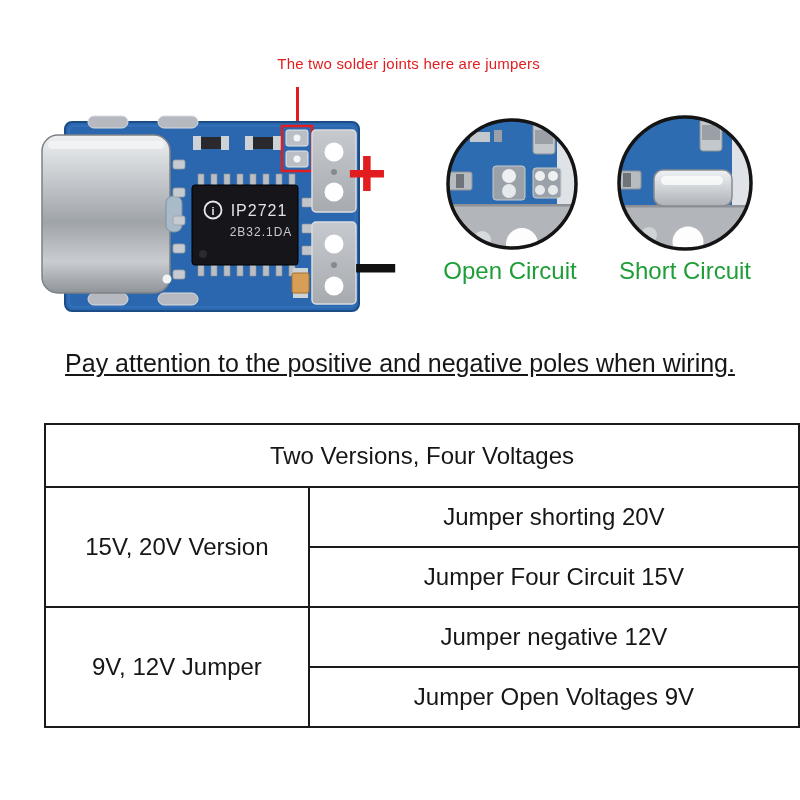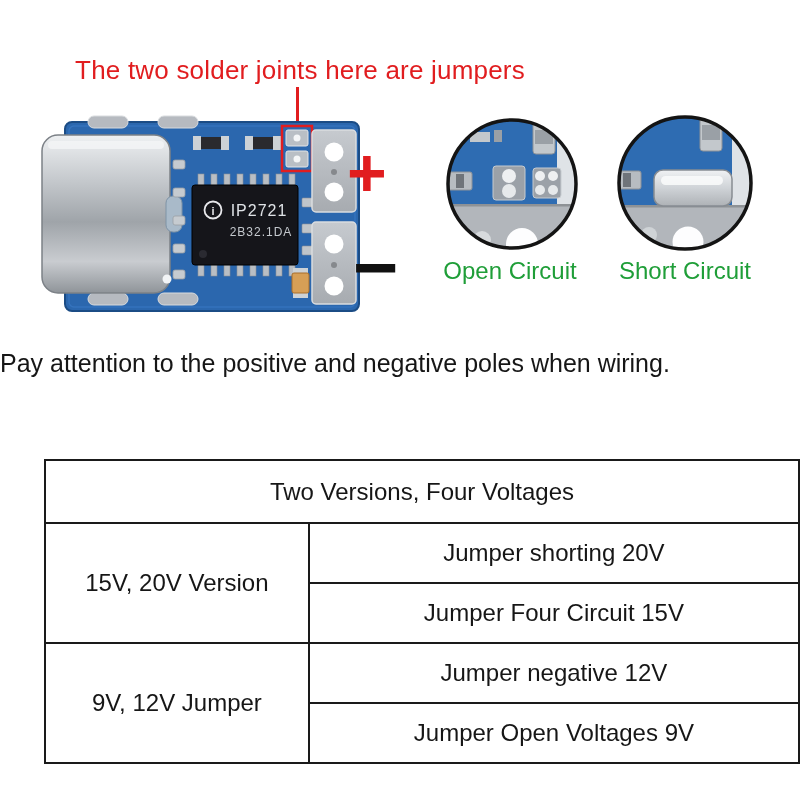--- a/index.html
+++ b/index.html
@@ -2,21 +2,21 @@
 <html><head>
 <meta charset="utf-8">
 <style>
   * { margin:0; padding:0; box-sizing:border-box; }
   html,body { background:#ffffff; }
   body { font-family:"Liberation Sans", sans-serif; }
   .page { position:relative; width:800px; height:800px; background:#ffffff; overflow:hidden; }
 
   .annotation-note {
     position:absolute; left:60px; top:55px; width:480px;
-    text-align:center; color:#e11d1f; font-size:26px; letter-spacing:.2px;
+    text-align:right; color:#e11d1f; font-size:15px; letter-spacing:.2px;
   }
   .pointer-line {
     position:absolute; left:296px; top:87px; width:3px; height:41px; background:#e11d1f;
   }
 
   .module-svg { position:absolute; left:40px; top:98px; width:360px; height:225px; }
 
   .plus-sign {
     position:absolute; left:347px; top:136px; color:#e11d1f;
     font-size:68px; font-weight:700; line-height:72px;
@@ -29,27 +29,27 @@
   .inset-open  { position:absolute; left:444px; top:116px; width:136px; height:136px; }
   .inset-short { position:absolute; left:615px; top:113px; width:140px; height:140px; }
 
   .inset-label {
     position:absolute; text-align:center; color:#1f9e38; font-size:24px;
   }
   .inset-label.open  { left:436px; top:257px; width:148px; }
   .inset-label.short { left:608px; top:257px; width:154px; }
 
   .caption {
-    position:absolute; left:0; top:349px; width:800px; text-align:left;
-    color:#161616; font-size:25px;
+    position:absolute; left:0; top:349px; width:800px; text-align:center;
+    color:#161616; font-size:25px;text-decoration:underline;
   }
 
   .spec-table {
     position:absolute; left:44px; top:423px;
-    border-collapse:collapse; table-layout:fixed;margin-top:36px;
+    border-collapse:collapse; table-layout:fixed;
   }
   .spec-table td {
     border:2px solid #1a1a1a; text-align:center; vertical-align:middle;
     color:#161616; font-size:24px; background:#ffffff;
   }
   .spec-table .col-version { width:272px; }
   .spec-table .col-option  { width:508px; }
   .row-header td { height:63px; }
   .row-option td { height:60px; }
 </style>

